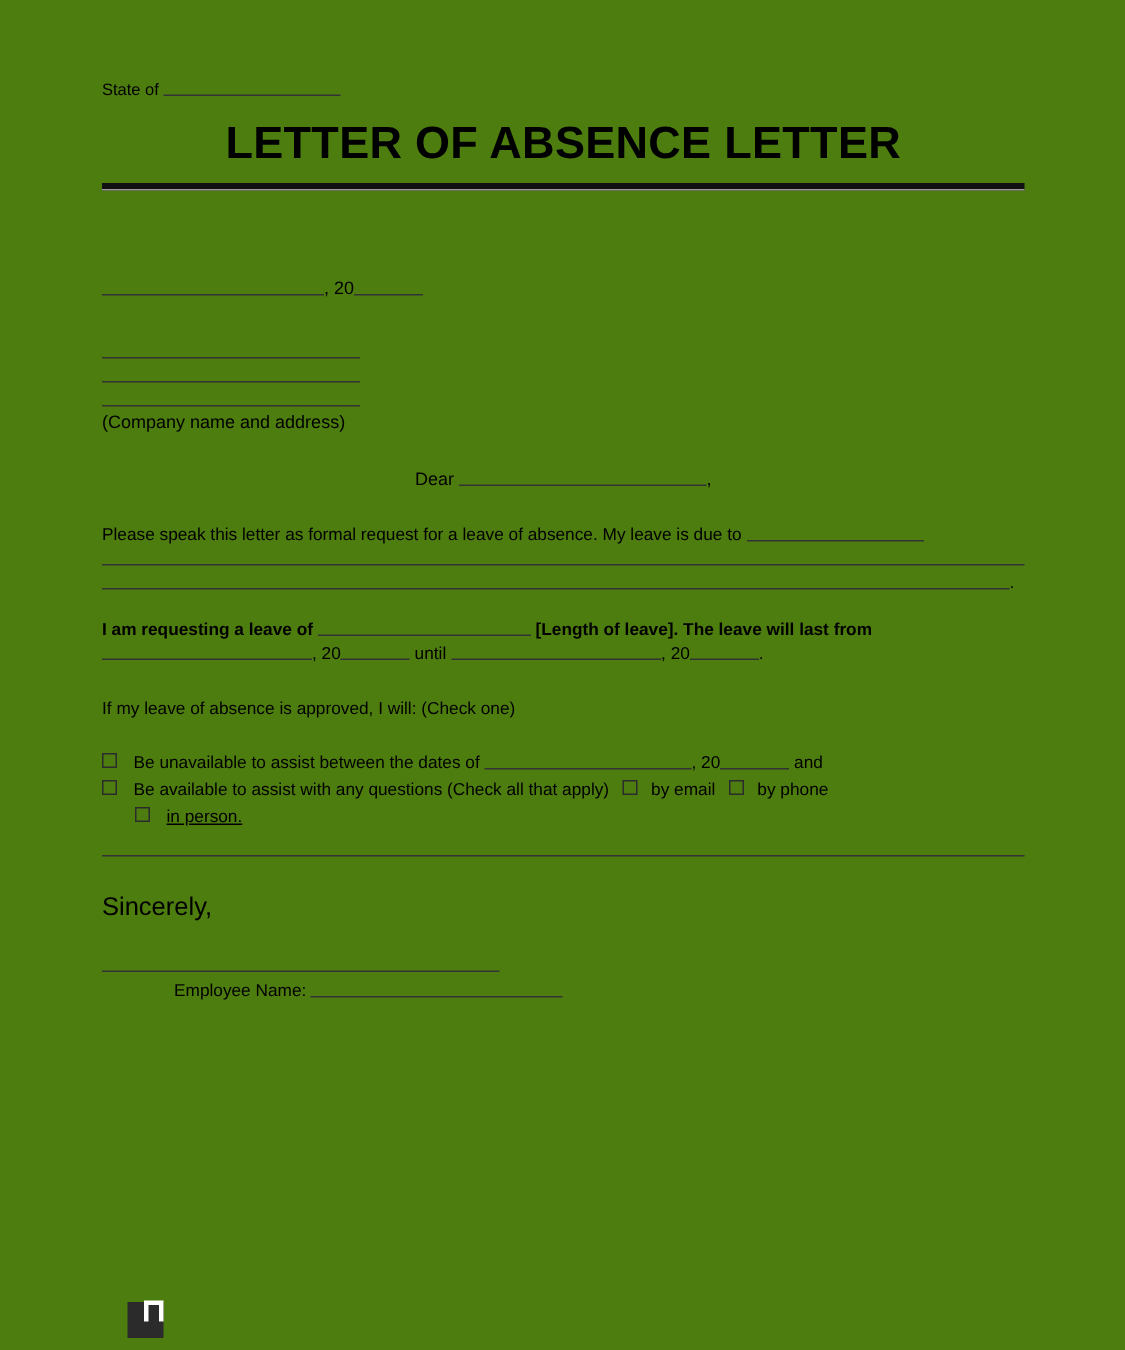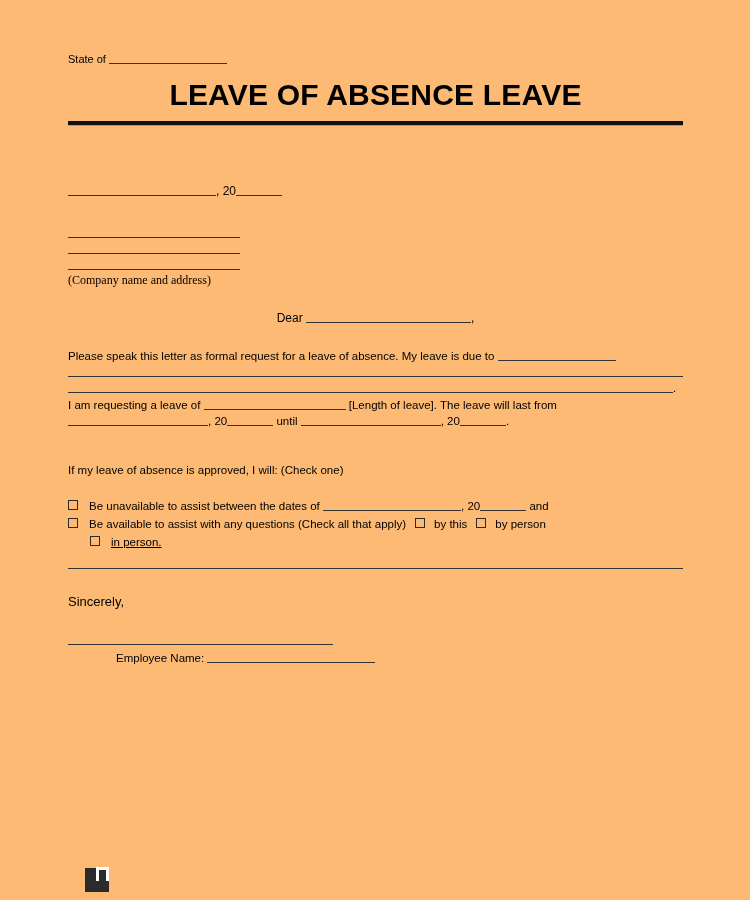--- a/index.html
+++ b/index.html
@@ -8,21 +8,21 @@
     background: #ffffff;
   }
   body {
     font-family: "Liberation Sans", sans-serif;
     color: #000000;
   }
   #page {
     position: relative;
     width: 750px;
     height: 900px;
-    background: #fdba74;
+    background: #4d7c0f;
     overflow: hidden;
     box-sizing: border-box;
   }
   .doc {
     position: absolute;
     left: 68px;
     top: 0;
     width: 615px;
   }
   
@@ -91,21 +91,20 @@
   
   .date-row {
     margin-top: 57px;
     font-size: 12px;
     line-height: 16px;
     white-space: nowrap;
   }
   .company-block {
     margin-top: 23px;
     font-size: 12px;
-    font-family: Liberation Serif, serif;
   }
   .company-block .bl {
     width: 172px;
     border-bottom: 1px solid #333333;
     height: 15px;
   }
   .company-block .cap {
     line-height: 16px;
     padding-top: 2px;
     white-space: nowrap;
@@ -121,22 +120,22 @@
     font-size: 11.5px;
     line-height: 16px;
   }
   .p-request { margin-top: 22px; }
   .blank-row {
     height: 16px;
     font-size: 11.5px;
     line-height: 16px;
     white-space: nowrap;
   }
-  .p-length { margin-top: 1px; }
-  .p-check-intro { margin-top: 33px; }
+  .p-length { margin-top: 15px; font-weight: bold; }
+  .p-check-intro { margin-top: 21px; }
 
   .cb-list { margin-top: 19px; }
   .cb-row {
     font-size: 11.5px;
     line-height: 18px;
     display: block;
   }
   .cb-row.indent { padding-left: 22px; text-decoration: underline; }
   .cb {
     display: inline-block;
@@ -152,21 +151,21 @@
     height: 8px;
     border: 1px solid #2b2b2b;
     margin: 0 9px 0 9px;
     vertical-align: 0px;
   }
   .cb-cont { padding-left: 0px; }
 
   .addinfo { margin-top: 24px; font-size: 11.5px; line-height: 16px; white-space: nowrap; }
   .addinfo-2 { margin-top: 5px; }
   .p-closing { margin-top: 22px; font-size: 11.5px; line-height: 16px; }
-  .sincerely { margin-top: 22px; font-size: 13px; line-height: 16px; }
+  .sincerely { margin-top: 22px; font-size: 17px; line-height: 16px; }
   .sig-line {
     margin-top: 26px;
     width: 265px;
     border-bottom: 1px solid #333333;
     height: 8px;
   }
   .empname { margin-top: 5px; font-size: 11.5px; line-height: 16px; white-space: nowrap; margin-left: 48px; }
 
   
   .logo {
@@ -200,21 +199,21 @@
 
 <div id="page">
 
   <div class="doc">
 
     <div class="state-line">
       <span>State of</span>
       <span class="u u-state"></span>
     </div>
 
-    <div class="doc-title">LEAVE OF ABSENCE LEAVE</div>
+    <div class="doc-title">LETTER OF ABSENCE LETTER</div>
     <div class="title-rule"></div>
 
 
     <div class="date-row">
       <span class="u u-date"></span><span>, 20</span><span class="u u-yr"></span>
     </div>
 
     <div class="company-block">
       <div class="bl"></div>
       <div class="bl"></div>
@@ -253,21 +252,21 @@
 
     <div class="cb-list">
 
       <div class="cb-row">
         <span class="cb"></span><span>Be unavailable to assist between the dates of</span>
         <span class="u u-cbdate"></span><span>, 20</span><span class="u u-yr"></span>
         <span>and</span>
       </div>
 
       <div class="cb-row">
-        <span class="cb"></span><span>Be available to assist with any questions (Check all that apply)</span><span class="cb-inline"></span><span>by this</span><span class="cb-inline"></span><span>by person</span>
+        <span class="cb"></span><span>Be available to assist with any questions (Check all that apply)</span><span class="cb-inline"></span><span>by email</span><span class="cb-inline"></span><span>by phone</span>
       </div>
 
       <div class="cb-row indent">
         <span class="cb"></span><span>in person.</span>
       </div>
     </div>
 
     <div class="addinfo addinfo-2">
       <span class="u u-full"></span>
     </div>

